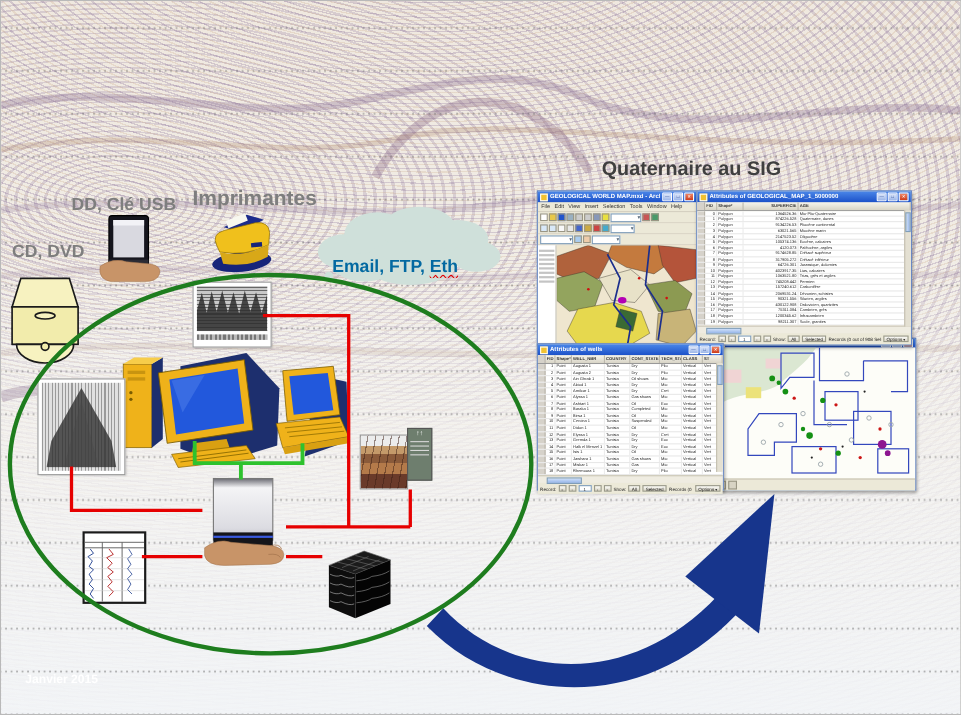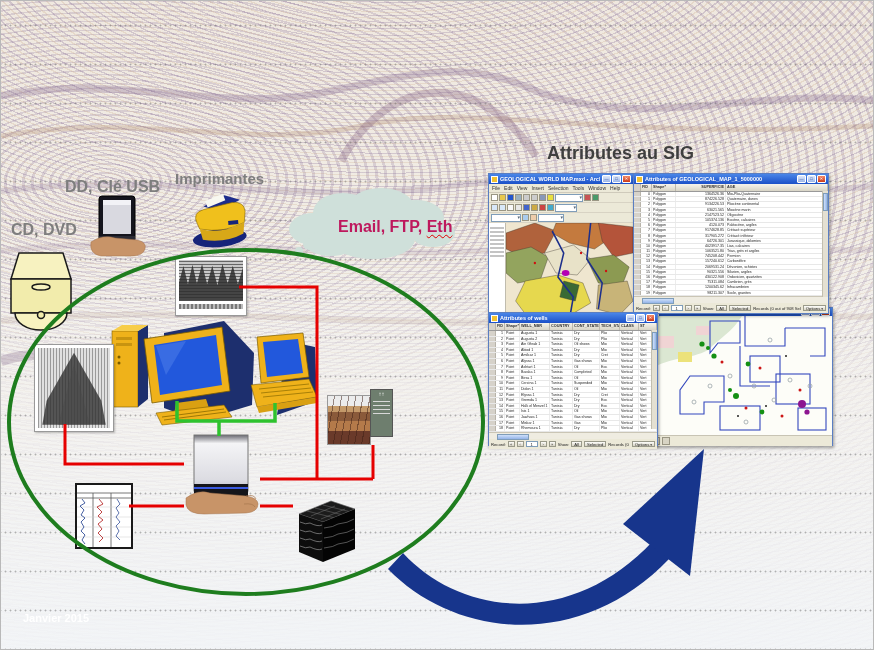--- a/index.html
+++ b/index.html
@@ -17,22 +17,22 @@
   .dotted{position:absolute;inset:0;z-index:1;pointer-events:none;
     background-image:radial-gradient(circle, rgba(110,110,110,.5) .7px, transparent 1.2px);
     background-size:5px 39px;background-position:2px 5px;}
   .waves{position:absolute;inset:0;z-index:1;pointer-events:none;}
   
   .title{position:absolute;top:6px;left:0;width:100%;text-align:center;z-index:8;
          font-size:27px;font-weight:bold;color:#595959;letter-spacing:-.5px;}
   .lbl{position:absolute;font-weight:bold;color:#7e7e7e;z-index:6;white-space:nowrap;}
   #lbl-cd{left:10px;top:220px;font-size:16px;}
   #lbl-dd{left:64px;top:177px;font-size:16px;}
-  #lbl-imp{left:174px;top:169px;font-size:15px;}
-  #lbl-email{left:301px;top:217px;font-size:16px;color:#be185d;margin-left:36px;}
+  #lbl-imp{left:174px;top:169px;font-size:19px;}
+  #lbl-email{left:301px;top:233px;font-size:16px;color:#0369a1;}
   #lbl-email .missp{text-decoration:underline wavy #e00000 1px;text-underline-offset:2px;}
   #lbl-assoc{left:546px;top:142px;font-size:18px;color:#3f3f3f;}
   .date{position:absolute;left:22px;top:611px;z-index:8;font-size:11px;font-weight:bold;color:#fff;}
   
   .art{position:absolute;z-index:3;}
   .img-frame{background:#fff;border:1px solid #999;box-shadow:1px 1px 2px rgba(0,0,0,.25);}
   
   #seis-record{left:33px;top:343px;width:72px;height:80px;padding:3px;}
   #seis-record .inner{width:100%;height:100%;position:relative;
     background:repeating-linear-gradient(90deg,#9a9a9a 0 1px,#e0e0e0 1px 3px);}
@@ -154,21 +154,21 @@
       <ellipse cx="48" cy="56" rx="26" ry="13"></ellipse>
       <circle cx="16" cy="64" r="4"></circle>
         <circle cx="26" cy="57" r="6"></circle>
     </g>
   </svg>
 
   <div class="lbl" id="lbl-cd">CD, DVD</div>
   <div class="lbl" id="lbl-dd">DD, Clé USB</div>
   <div class="lbl" id="lbl-imp">Imprimantes</div>
   <div class="lbl" id="lbl-email"><span>Email, FTP, </span><span class="missp">Eth</span></div>
-  <div class="lbl" id="lbl-assoc">Attributes au SIG</div>
+  <div class="lbl" id="lbl-assoc">Quaternaire au SIG</div>
 
   <svg class="art" style="left:8px;top:236px;" width="64" height="94">
     <g stroke="#1a1a1a" stroke-width="1.5">
       <polygon points="10,16 54,16 62,42 2,42" fill="#f7f2c0"></polygon>
       <rect x="2" y="42" width="60" height="34" fill="#f2ecac"></rect>
       <ellipse cx="32" cy="50" rx="9" ry="3" fill="#f7f2c0"></ellipse>
       <path d="M6,76 a26,17 0 0 0 52,0 z" fill="#f7f2c0"></path>
       <circle cx="32" cy="78" r="3.5" fill="#f2ecac"></circle>
     </g>
   </svg>

